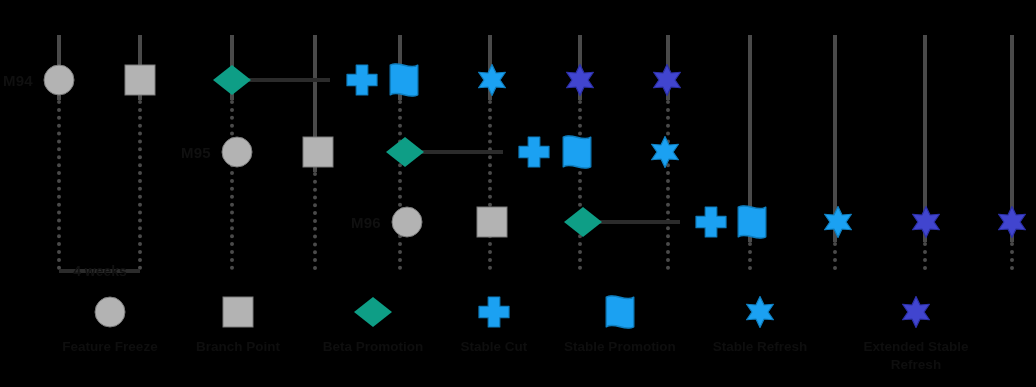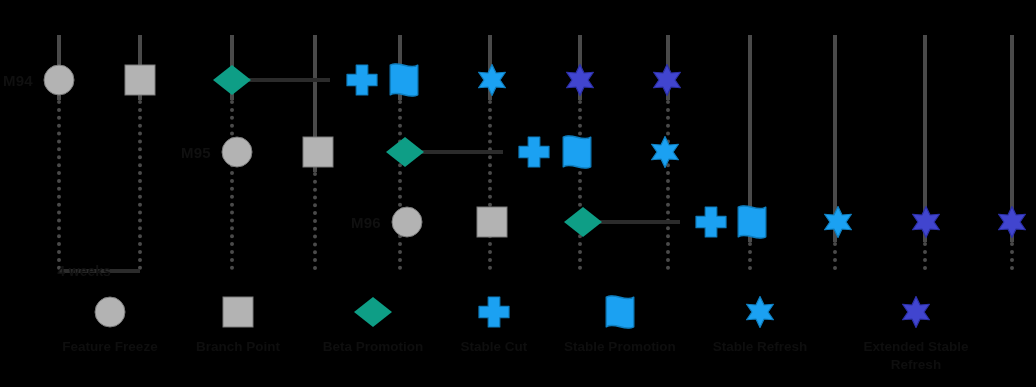--- a/index.html
+++ b/index.html
@@ -230,21 +230,21 @@
       <svg width="32" height="32" viewBox="0 0 32 32">
         <polygon points="16.00,0.50 20.03,9.02 29.42,8.25 24.06,16.00 29.42,23.75 20.03,22.98 16.00,31.50 11.97,22.98 2.58,23.75 7.94,16.00 2.58,8.25 11.97,9.02" fill="#4145cf" stroke="#2c30a8" stroke-width="1.2" stroke-linejoin="round"></polygon>
       </svg>
     </div>
     <div class="marker" style="left: 1012px; top: 222px;">
       <svg width="32" height="32" viewBox="0 0 32 32">
         <polygon points="16.00,0.50 20.03,9.02 29.42,8.25 24.06,16.00 29.42,23.75 20.03,22.98 16.00,31.50 11.97,22.98 2.58,23.75 7.94,16.00 2.58,8.25 11.97,9.02" fill="#4145cf" stroke="#2c30a8" stroke-width="1.2" stroke-linejoin="round"></polygon>
       </svg>
     </div>
     <div class="hconn" style="left: 59px; top: 269px; width: 81px;"></div>
-    <div class="span-label" style="left: 84px; top: 271px;">4 weeks</div>
+    <div class="span-label" style="left: 100px; top: 271px;">4 weeks</div>
   </div>
 <div id="legend">
     <div class="legend-item" style="left: 110px; top: 0px;">
       <div class="legend-swatch">
         <svg width="32" height="32" viewBox="0 0 32 32">
         <circle cx="16" cy="16" r="15" fill="#b3b3b3" stroke="#7a7a7a" stroke-width="1"></circle>
         </svg>
       </div>
       <div class="legend-text">Feature Freeze</div>
     </div>

